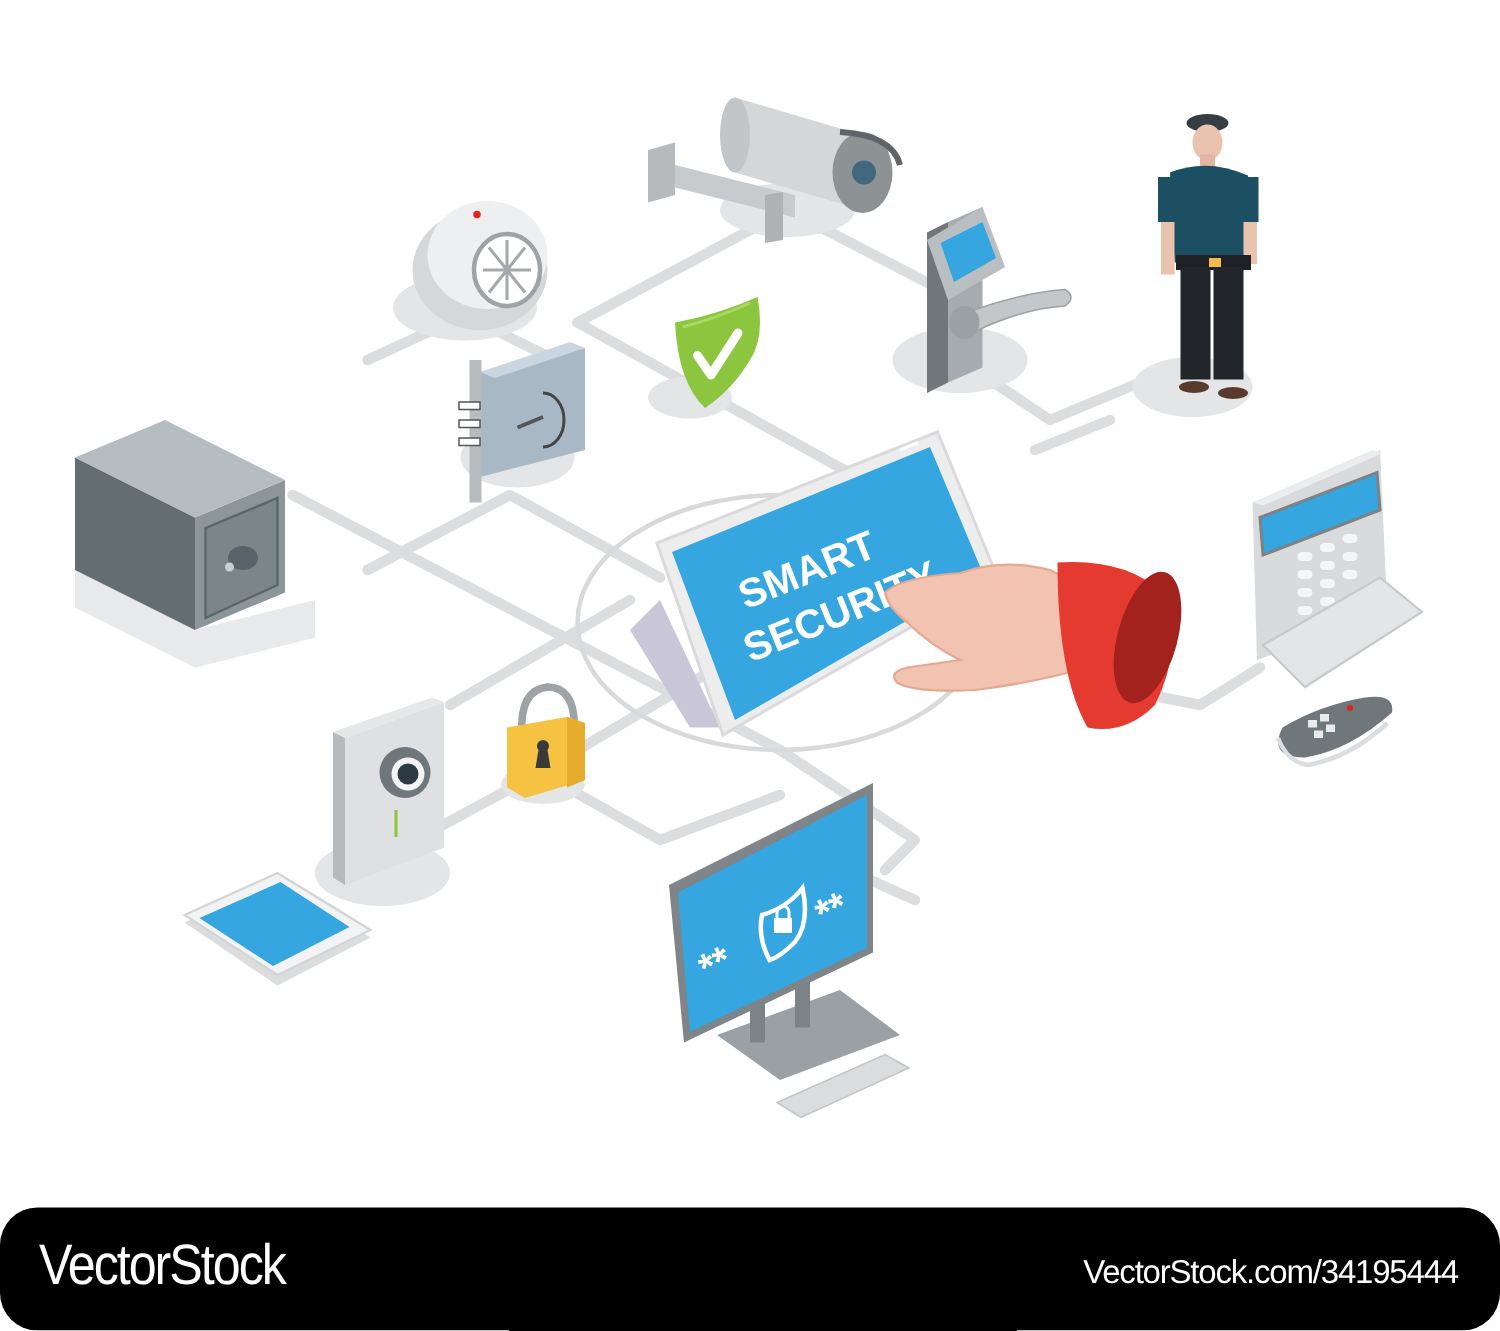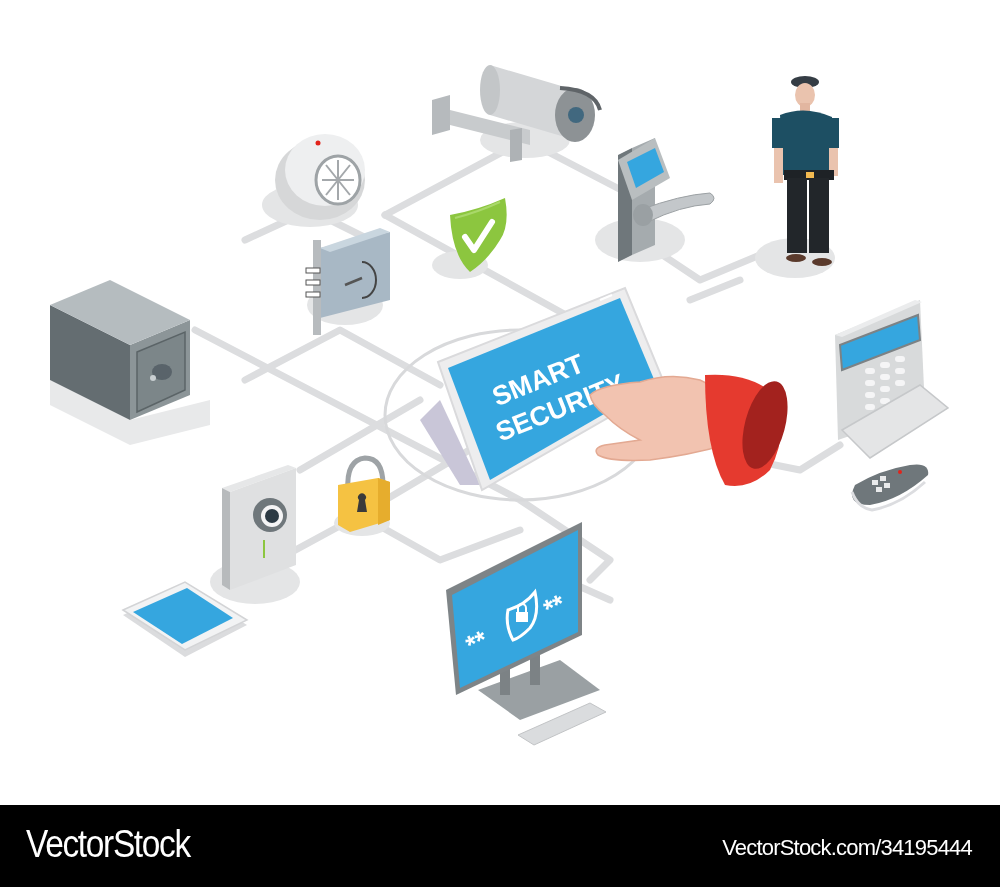--- a/index.html
+++ b/index.html
@@ -1,19 +1,19 @@
 <!DOCTYPE html>
 <html><head>
 <meta charset="utf-8">
 <style>
   html, body { margin: 0; padding: 0; }
   body { width: 1000px; height: 887px; background: #ffffff; position: relative; overflow: hidden;
          font-family: "Liberation Sans", sans-serif; }
   #art { position: absolute; left: 0; top: 0; width: 1000px; height: 805px; }
-  #footer { position: absolute; left: 0; top: 805px; width: 1000px; height: 82px; background: #000000; }
+  #footer { position: absolute; left: 0; top: 805px; width: 1000px; height: 82px; background: #000000; border-radius: 25px; }
   #footer .brand { position: absolute; left: 26px; top: 18px; color: #ffffff; font-size: 38px;
                    letter-spacing: -1.5px; font-family: "Liberation Sans", sans-serif; transform: scaleX(0.88); transform-origin: left; }
   #footer .ref { position: absolute; right: 28px; top: 30px; color: #ffffff; font-size: 22px;
                  letter-spacing: -0.8px; font-family: "Liberation Sans", sans-serif; }
   .tablet-text { font-family: "Liberation Sans", sans-serif; font-weight: bold; fill: #ffffff; font-size: 27px; }
   .asterisks { font-family: "Liberation Sans", sans-serif; font-weight: bold; fill: #ffffff; font-size: 26px; }
 </style>
 </head>
 <body>
 

